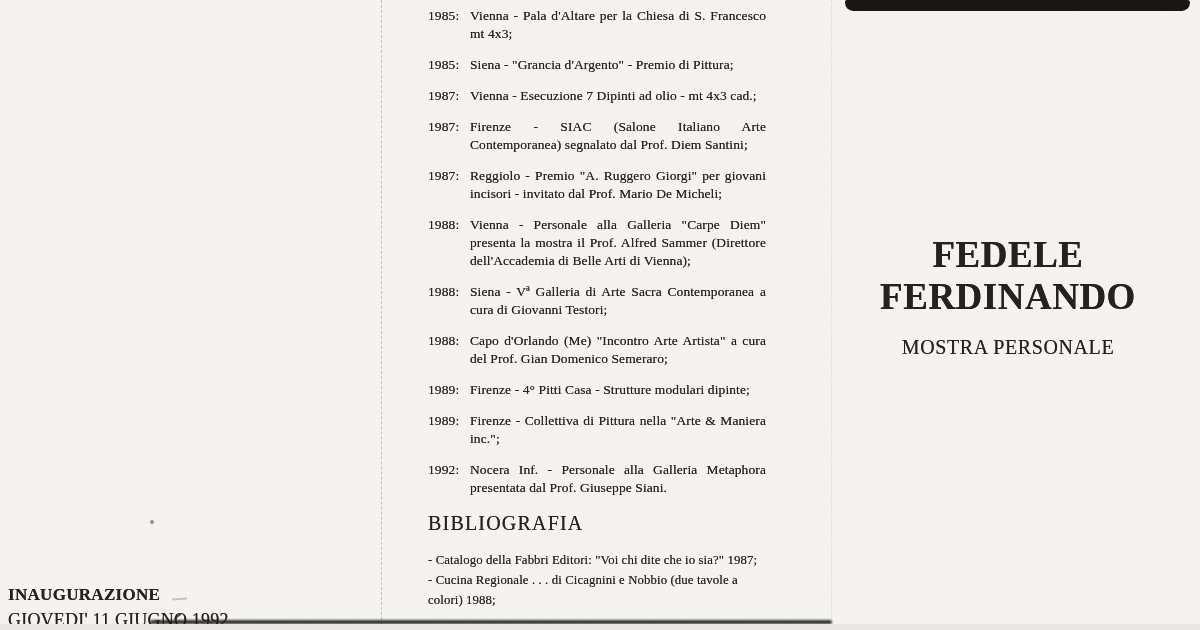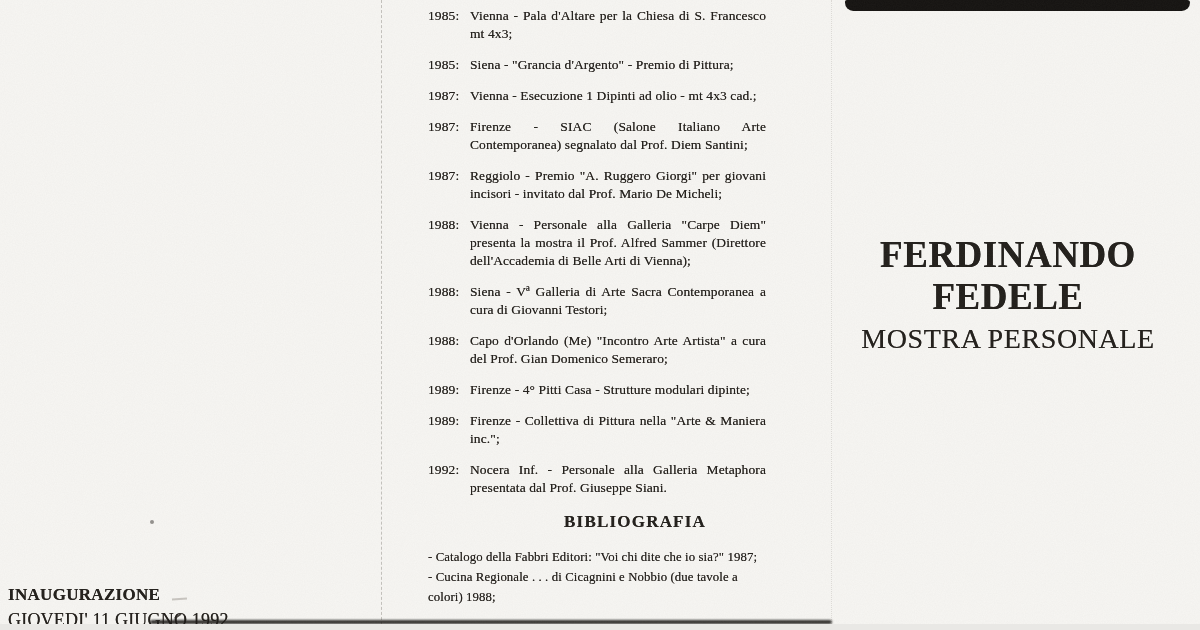--- a/index.html
+++ b/index.html
@@ -39,45 +39,45 @@
     display:flex;
     margin-bottom:13px;
     font-size:13.5px;line-height:18px;
     letter-spacing:.1px;
     text-shadow:0 0 .4px rgba(35,30,25,.75);
   }
   .entry-year{flex:0 0 42px;}
   .entry-text{flex:1;text-align:justify;}
   .bib-heading{
     margin:15px 60px 15px 0;
-    text-align:right;
-    font-weight:bold;
-    font-size:17px;
+    text-align:left;
+    font-weight:normal;
+    font-size:20px;
     letter-spacing:1.2px;
     text-shadow:0 0 .4px rgba(35,30,25,.8);
   }
   .bib-item{
     font-size:12.8px;line-height:20px;
     letter-spacing:.1px;
     text-shadow:0 0 .4px rgba(35,30,25,.7);
   }
   
   .cover{
     position:absolute;left:838px;top:234px;width:340px;
     text-align:center;
   }
   .cover-title{
     font-size:37px;line-height:42px;
     font-weight:bold;
     letter-spacing:.5px;
     text-shadow:0 0 .5px rgba(20,18,15,.85);
   }
   .cover-subtitle{
-    margin-top:9px;
-    font-size:28px;line-height:24px;
+    margin-top:17px;
+    font-size:20px;line-height:24px;
     letter-spacing:.6px;
     text-shadow:0 0 .4px rgba(35,30,25,.75);
   }
   
   .inauguration{
     position:absolute;left:8px;top:584px;
   }
   .ina-label{
     font-size:17px;line-height:22px;font-weight:bold;
     letter-spacing:.3px;
@@ -123,21 +123,21 @@
     <div class="timeline-entry">
       <span class="entry-year">1985:</span>
       <span class="entry-text">Vienna - Pala d'Altare per la Chiesa di S. Francesco mt 4x3;</span>
     </div>
     <div class="timeline-entry">
       <span class="entry-year">1985:</span>
       <span class="entry-text">Siena - "Grancia d'Argento" - Premio di Pittura;</span>
     </div>
     <div class="timeline-entry">
       <span class="entry-year">1987:</span>
-      <span class="entry-text">Vienna - Esecuzione 1 Dipinti ad olio - mt 4x3 cad.;</span>
+      <span class="entry-text">Vienna - Esecuzione 7 Dipinti ad olio - mt 4x3 cad.;</span>
     </div>
     <div class="timeline-entry">
       <span class="entry-year">1987:</span>
       <span class="entry-text">Firenze - SIAC (Salone Italiano Arte Contemporanea) segnalato dal Prof. Diem Santini;</span>
     </div>
     <div class="timeline-entry">
       <span class="entry-year">1987:</span>
       <span class="entry-text">Reggiolo - Premio "A. Ruggero Giorgi" per giovani incisori - invitato dal Prof. Mario De Micheli;</span>
     </div>
     <div class="timeline-entry">
@@ -165,22 +165,22 @@
       <span class="entry-text">Nocera Inf. - Personale alla Galleria Metaphora presentata dal Prof. Giuseppe Siani.</span>
     </div>
 
     <div class="bib-heading">BIBLIOGRAFIA</div>
     <div class="bib-item">- Catalogo della Fabbri Editori: "Voi  chi dite che io sia?" 1987;</div>
     <div class="bib-item">- Cucina Regionale . . . di Cicagnini e Nobbio (due tavole a colori) 1988;</div>
   </div>
 
   <div class="cover">
     <div class="cover-title">
+      <div>FEDELE</div>
       <div>FERDINANDO</div>
-      <div>FEDELE</div>
     </div>
     <div class="cover-subtitle">MOSTRA PERSONALE</div>
   </div>
 
   <div class="inauguration">
     <div class="ina-label">INAUGURAZIONE</div>
     <div class="ina-date">GIOVEDI' 11 GIUGNO 1992</div>
   </div>
 
   <div class="bottom-edge"></div>

